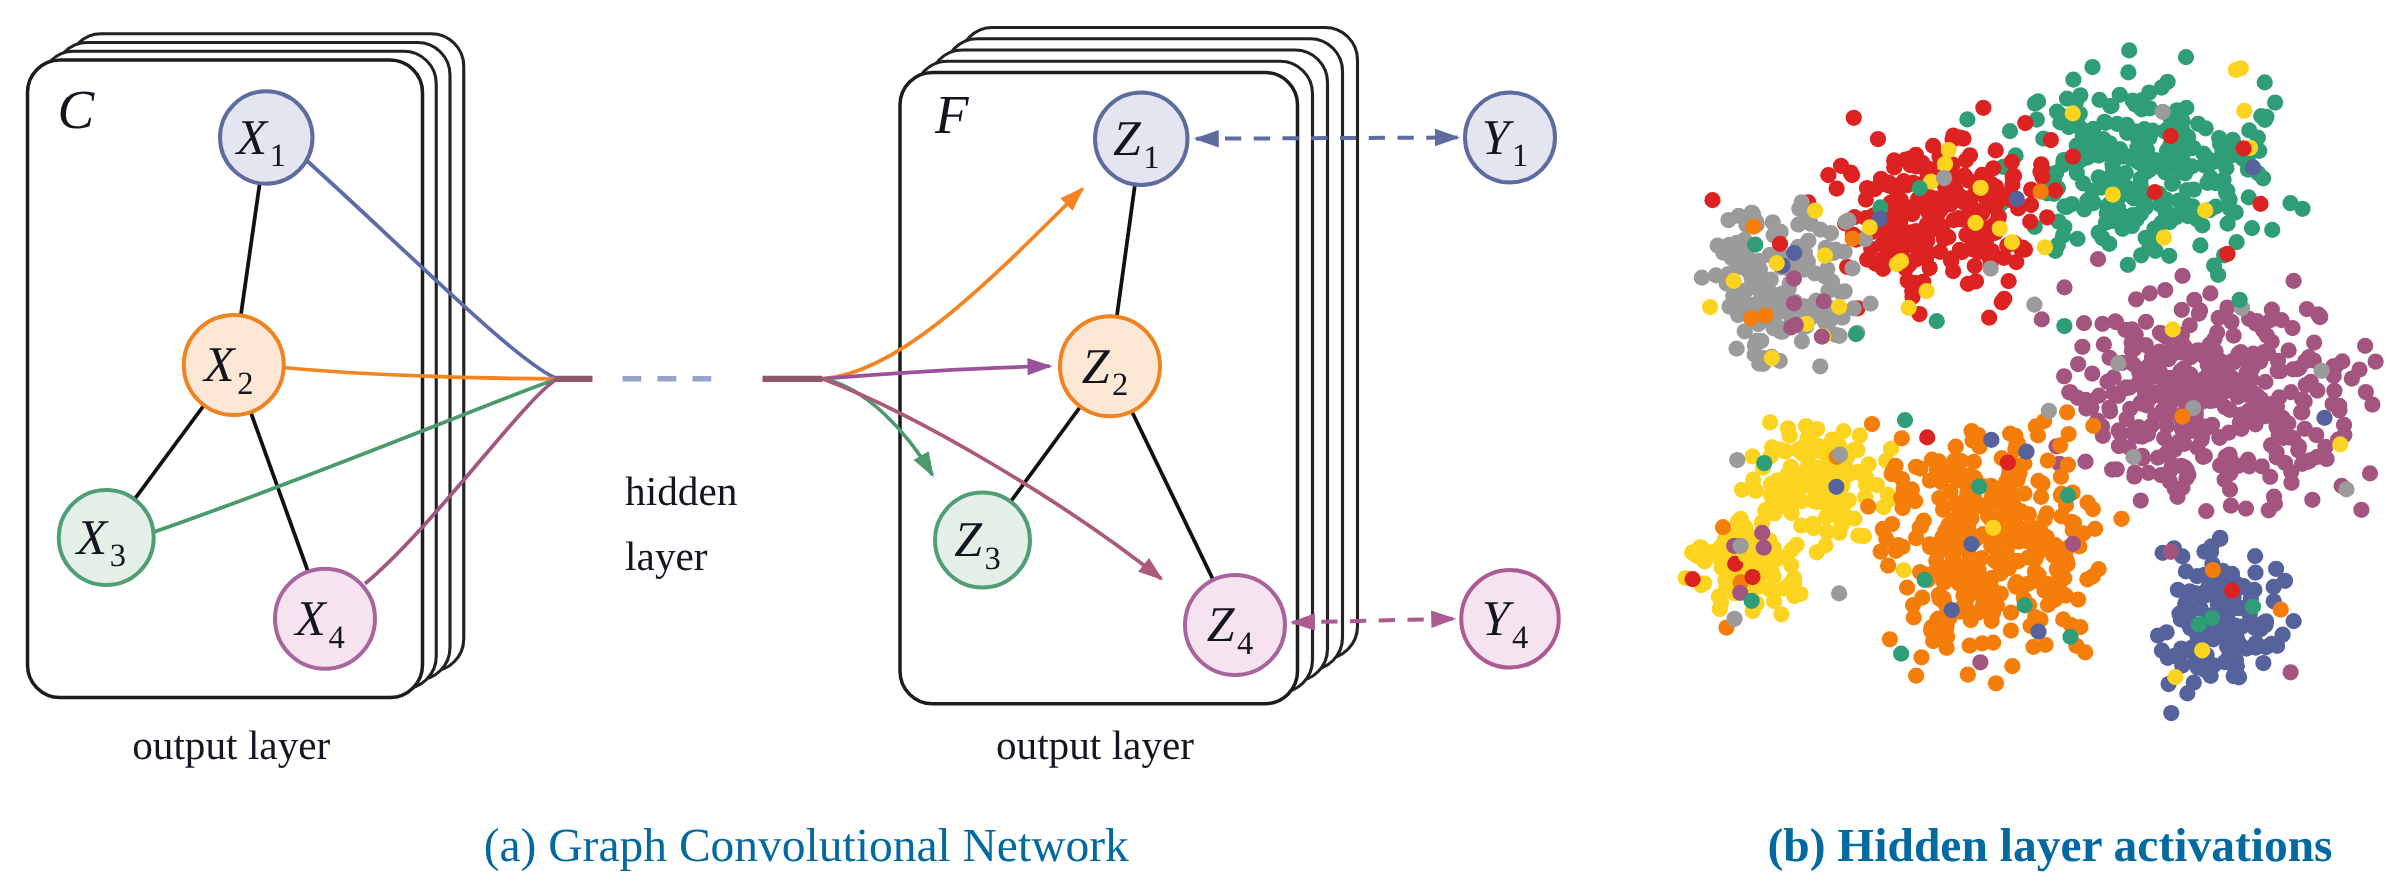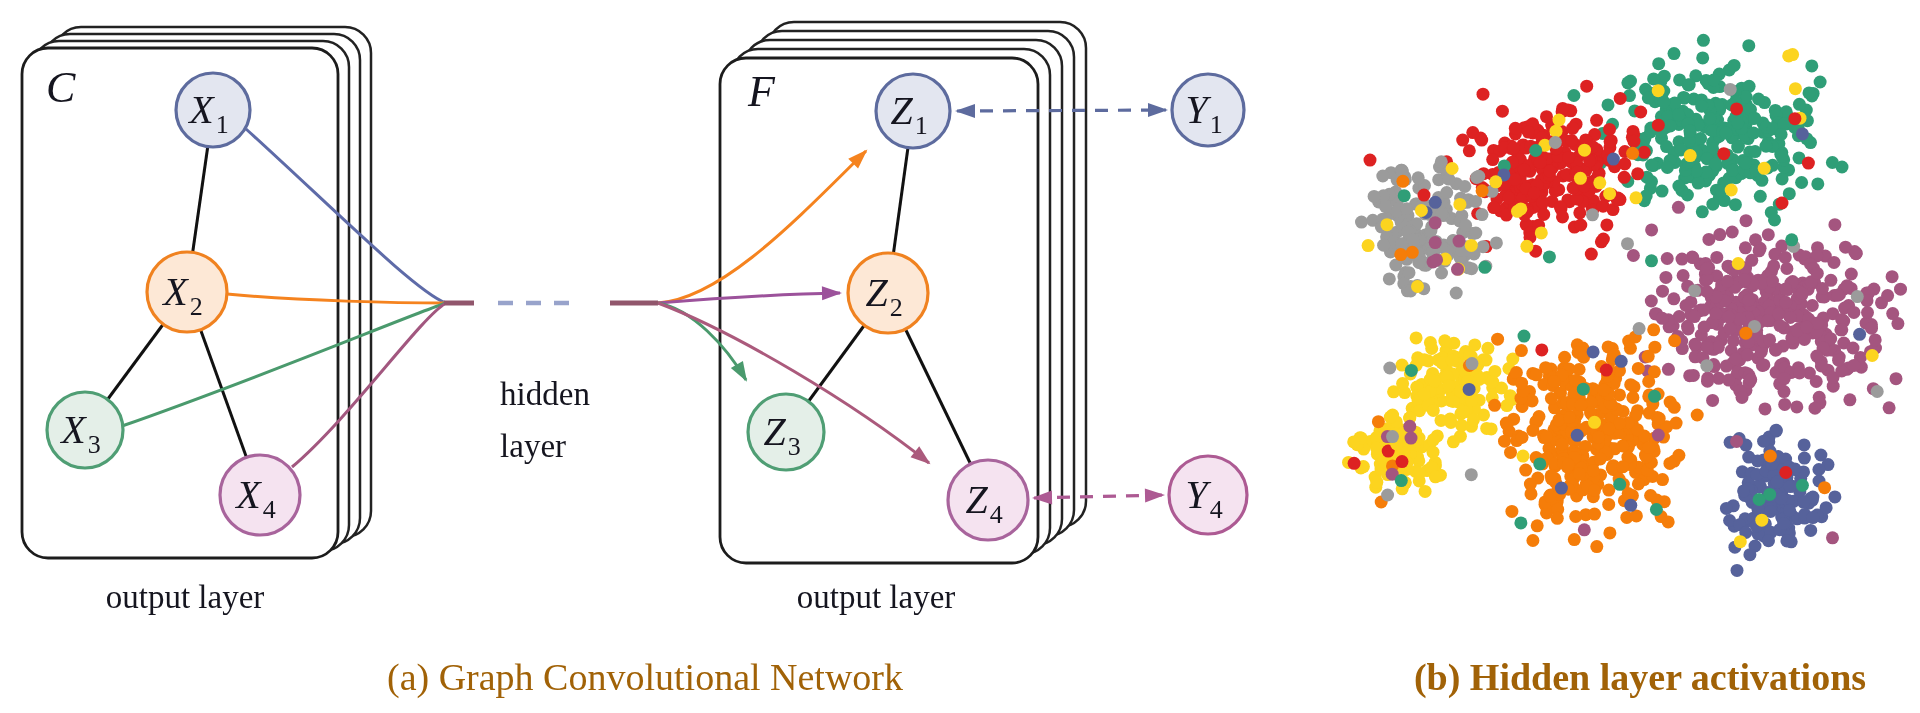--- a/index.html
+++ b/index.html
@@ -16,21 +16,21 @@
   .lbl{
     position:absolute;
     transform:translateX(-50%);
     white-space:nowrap;
     color:#15151f;
     font-family:"Liberation Serif", serif;
   }
   .math-lbl{font-style:italic;font-size:44px;transform:none;}
   .layer-lbl{font-size:33px;}
   .hidden-lbl{font-size:33px;line-height:52px;text-align:left;}
-  .cap{font-size:38px;color:#a16207;}
+  .cap{font-size:38px;color:#0369a1;}
 </style>
 </head>
 <body>
 
 <div class="stage">
 
   <svg id="gcn-svg" width="1340" height="713" viewBox="0 0 1340 713">
       <defs>
         <marker id="arr0" markerWidth="22" markerHeight="16" refX="19" refY="8" orient="auto" markerUnits="userSpaceOnUse">
           <path d="M1,1 L21,8 L1,15 Z" fill="#f5831f"></path>

